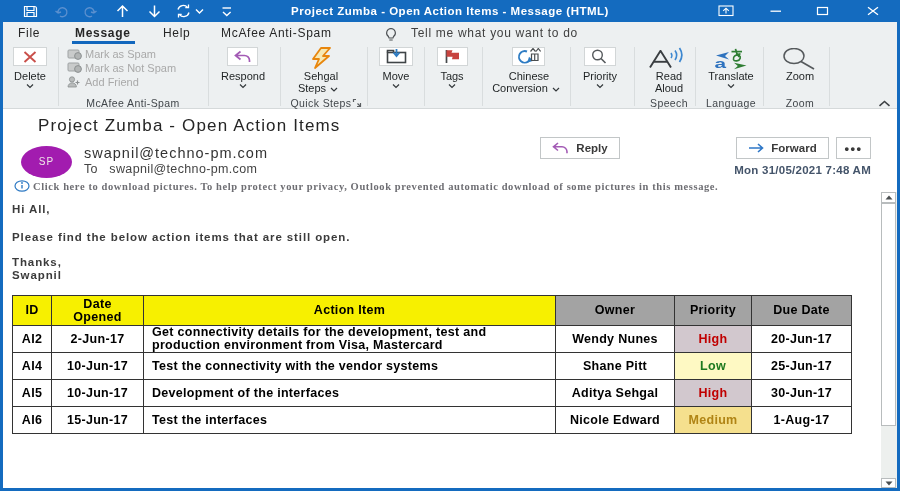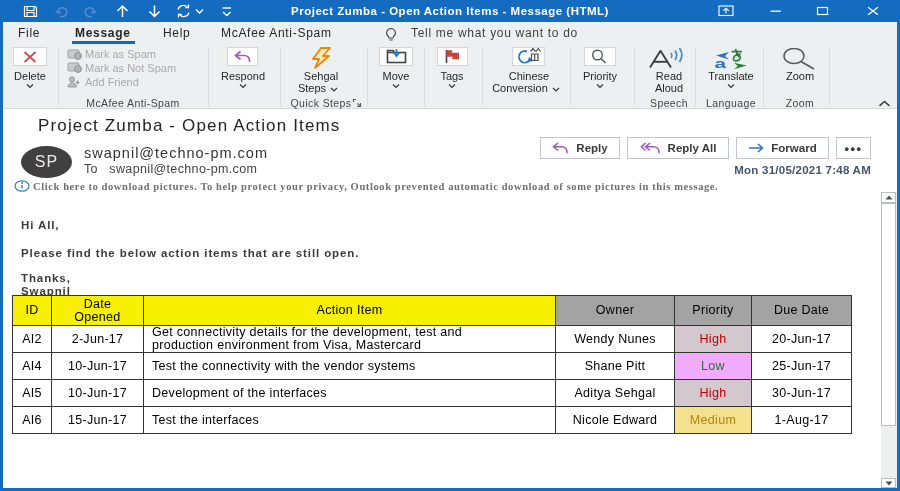--- a/index.html
+++ b/index.html
@@ -23,31 +23,31 @@
 .rsep { position:absolute; top:2px; height:59px; width:1px; background:#D9DDDE; }
 .rbox { position:absolute; top:2px; height:19px; background:#fff; border:1px solid #D2D6D7; }
 .rlabel { position:absolute; font-size:11px; color:#1E2223; text-align:center; white-space:nowrap; }
 .gitem { position:absolute; font-size:11px; color:#A9A9A9; text-align:left; white-space:nowrap; }
 .glabel { position:absolute; top:52px; font-size:10.5px; letter-spacing:.4px; color:#41464A; text-align:center; white-space:nowrap; }
 .chev { position:absolute; height:6px; }
 .icon { position:absolute; }
 
 #msgarea { position:absolute; left:3px; right:3px; top:110px; bottom:3px; background:#fff; }
 #subject { position:absolute; left:35px; top:6px; font-size:17px; color:#252525; letter-spacing:1.15px; }
-#avatar { position:absolute; left:18px; top:36px; width:51px; height:32px; border-radius:50%; background:#404040; color:#F0E8E8; text-align:center; font-size:16px; line-height:32px; letter-spacing:1px; }
+#avatar { position:absolute; left:18px; top:36px; width:51px; height:32px; border-radius:50%; background:#a21caf; color:#F0E8E8; text-align:center; font-size:10px; line-height:32px; letter-spacing:1px; }
 #from { position:absolute; left:81px; top:35px; font-size:14.5px; color:#333; letter-spacing:1px; }
 #to { position:absolute; left:81px; top:52px; font-size:12.5px; color:#444; letter-spacing:.35px; }
 .hbtn { position:absolute; top:27px; height:22px; border:1px solid #C2C6C7; background:#fff; font-size:11.5px; font-weight:700; color:#3A3A3A; display:flex; align-items:center; justify-content:center; }
 .hbtn svg { margin-right:7px; }
 #datetext { position:absolute; right:26px; top:54px; font-size:11.5px; font-weight:700; color:#44546A; letter-spacing:.25px; }
 #infobar { position:absolute; left:30px; top:71px; font-size:10.5px; font-weight:700; color:#6E6E73; letter-spacing:.6px;font-family:Liberation Serif, serif; }
 
-.btext { position:absolute; left:18px; font-size:11.5px; font-weight:700; color:#3B3B3B; letter-spacing:.9px;margin-top:16px; }
-
-#tbl { position:absolute; left:9px; top:185px; border-collapse:collapse; font-size:12.5px; line-height:13px; letter-spacing:.3px; font-weight:400; color:#000; }
+.btext { position:absolute; left:9px; font-size:11.5px; font-weight:700; color:#3B3B3B; letter-spacing:.9px; }
+
+#tbl { position:absolute; left:9px; top:185px; border-collapse:collapse; font-size:12.5px; line-height:13px; letter-spacing:.3px; font-weight:700; color:#000; }
 #tbl td { border:1px solid #333; text-align:center; padding:0; }
 #tbl .hdr1 { background:#F7F000; }
 #tbl .hdr2 { background:#a3a3a3; }
 #tbl .act { text-align:left; padding-left:8px; padding-right:4px; }
 
 #sbar { position:absolute; right:3px; top:192px; width:16px; height:296px; background:#EDF0EE; }
 #sb-up { position:absolute; left:0; top:0; width:15px; height:11px; background:#fff; border:1px solid #B8BCBD; }
 #sb-thumb { position:absolute; left:0; top:11px; width:15px; height:223px; background:#fff; border:1px solid #B8BCBD; }
 #sb-down { position:absolute; left:0; top:286px; width:15px; height:10px; background:#fff; border:1px solid #B8BCBD; }
 </style>
@@ -265,26 +265,20 @@
   <div id="msgarea">
     <div id="subject">Project Zumba - Open Action Items</div>
     <div id="avatar">SP</div>
     <div id="from">swapnil@techno-pm.com</div>
     <div id="to">To&nbsp;&nbsp;&nbsp;swapnil@techno-pm.com</div>
     <div class="hbtn" style="left:537px;width:80px;">
       <svg width="17" height="12" viewBox="0 0 17 12">
           <path d="M6 1 L1.5 4.8 L6 8.5 M1.5 4.8 h8.5 a5 5 0 0 1 5 5 v1.5" stroke="#A35BB5" stroke-width="1.6" fill="none"></path>
         </svg>
       Reply</div>
-    <div class="hbtn" style="left:624px;width:102px;">
-      <svg width="21" height="12" viewBox="0 0 21 12">
-        <path d="M5.5 1 L1.5 4.8 L5.5 8.5" stroke="#A35BB5" stroke-width="1.6" fill="none"></path>
-        <path d="M10 1 L5.5 4.8 L10 8.5 M5.5 4.8 h8.5 a5 5 0 0 1 5 5 v1.5" stroke="#A35BB5" stroke-width="1.6" fill="none"></path>
-      </svg>
-      Reply All</div>
     <div class="hbtn" style="left:733px;width:93px;">
       <svg width="16" height="10" viewBox="0 0 16 10">
           <path d="M1 5 h13 M10 1 l4.5 4 L10 9" stroke="#2E77C7" stroke-width="1.6" fill="none"></path>
         </svg>
       Forward</div>
     <div class="hbtn" style="left:833px;width:35px;letter-spacing:1.5px;font-size:13px;">•••</div>
     <div id="datetext">Mon 31/05/2021 7:48 AM</div>
     <svg class="icon" style="left:11px;top:70px;" width="16" height="12" viewBox="0 0 16 12">
       <ellipse cx="8" cy="6" rx="7" ry="5.2" stroke="#2F7AC4" stroke-width="1.2" fill="#fff"></ellipse>
       <path d="M8 5 v3.4" stroke="#2F7AC4" stroke-width="1.4"></path>
@@ -311,21 +305,21 @@
         <td class="act">Get connectivity details for the development, test and<br>production environment from Visa, Mastercard</td>
         <td>Wendy Nunes</td>
         <td style="background:#D2C8CE;color:#C00000;">High</td>
         <td>20-Jun-17</td>
       </tr>
       <tr style="height:27px;">
         <td>AI4</td>
             <td>10-Jun-17</td>
         <td class="act">Test the connectivity with the vendor systems</td>
         <td>Shane Pitt</td>
-        <td style="background:#f0abfc;color:#1F7A1F;">Low</td>
+        <td style="background:#fef9c3;color:#1F7A1F;">Low</td>
         <td>25-Jun-17</td>
       </tr>
       <tr style="height:27px;">
         <td>AI5</td>
             <td>10-Jun-17</td>
         <td class="act">Development of the interfaces</td>
         <td>Aditya Sehgal</td>
         <td style="background:#D2C8CE;color:#C00000;">High</td>
         <td>30-Jun-17</td>
       </tr>

